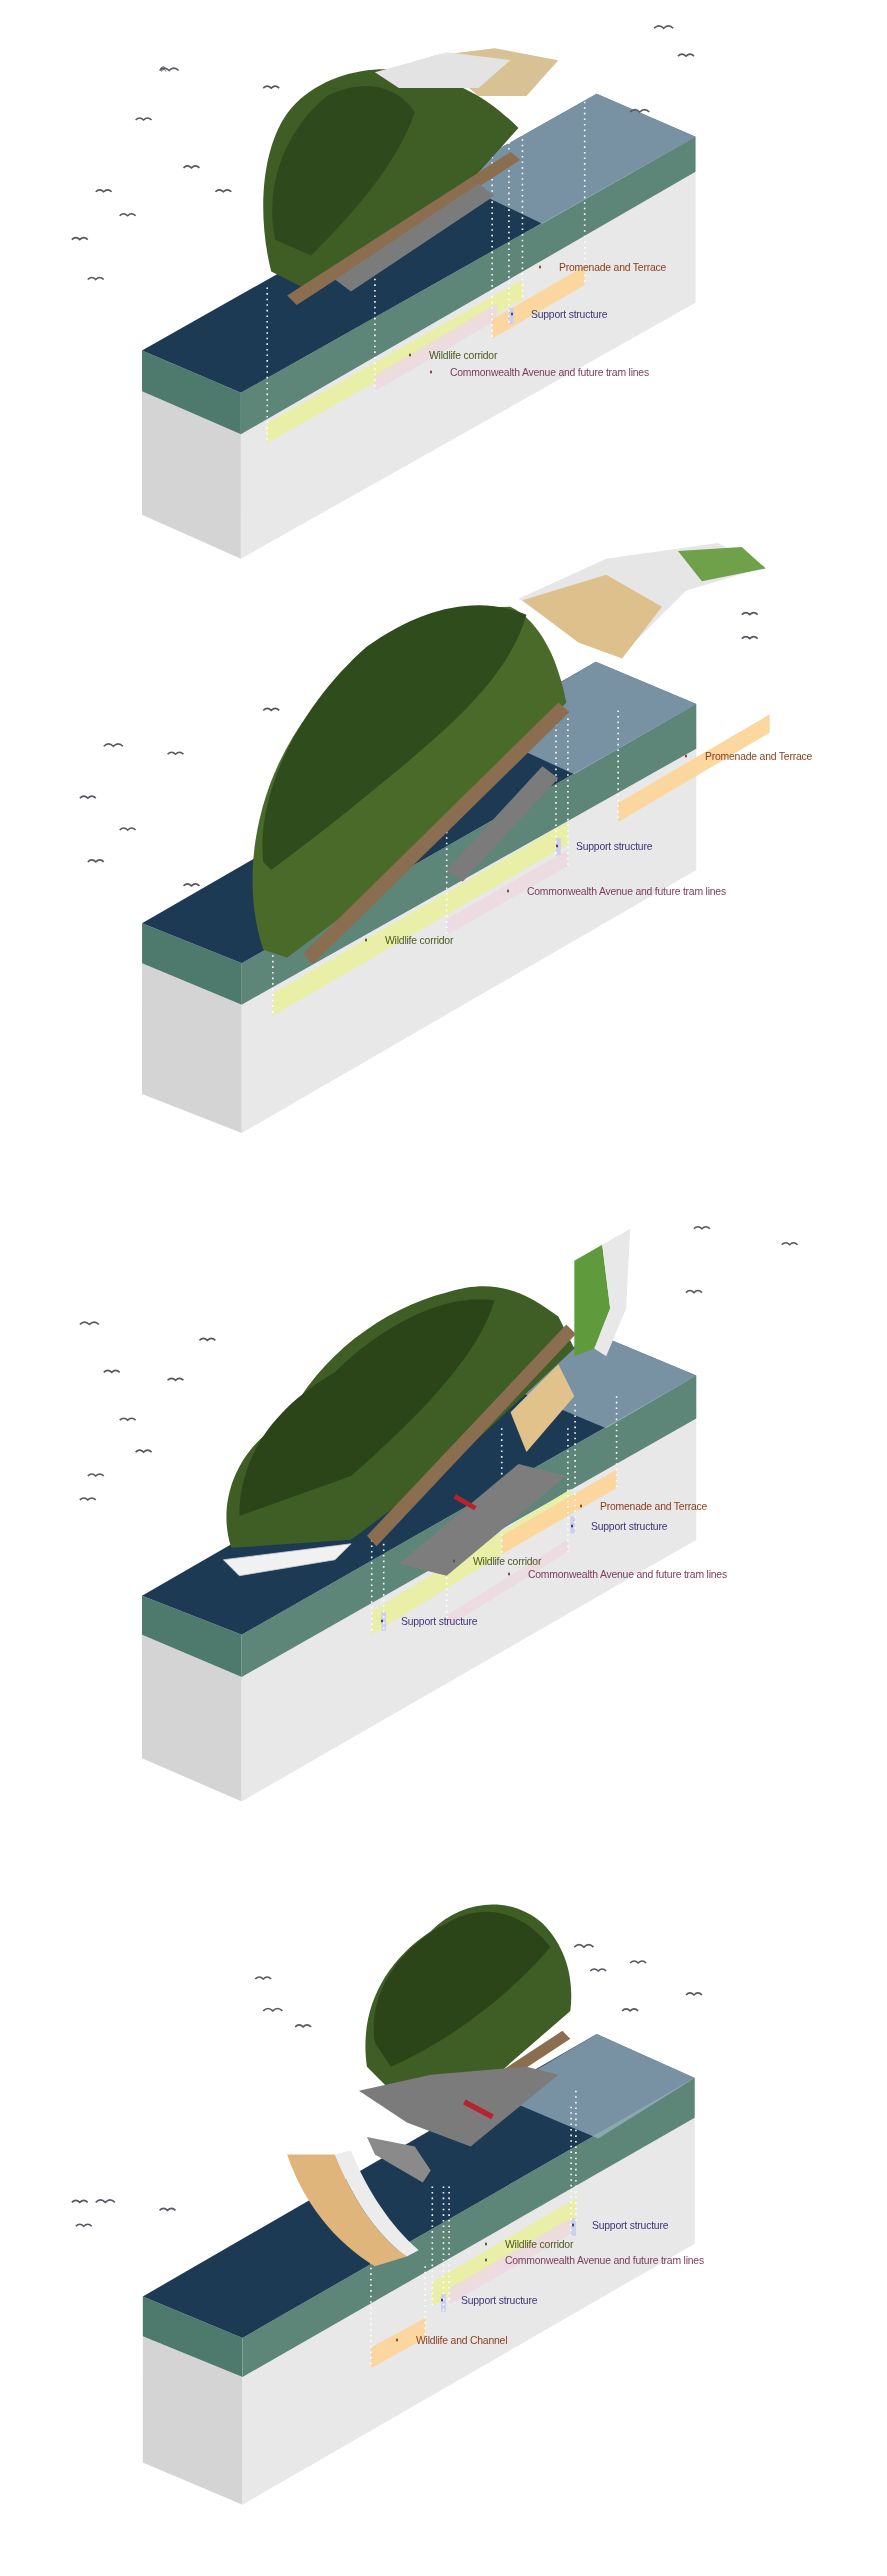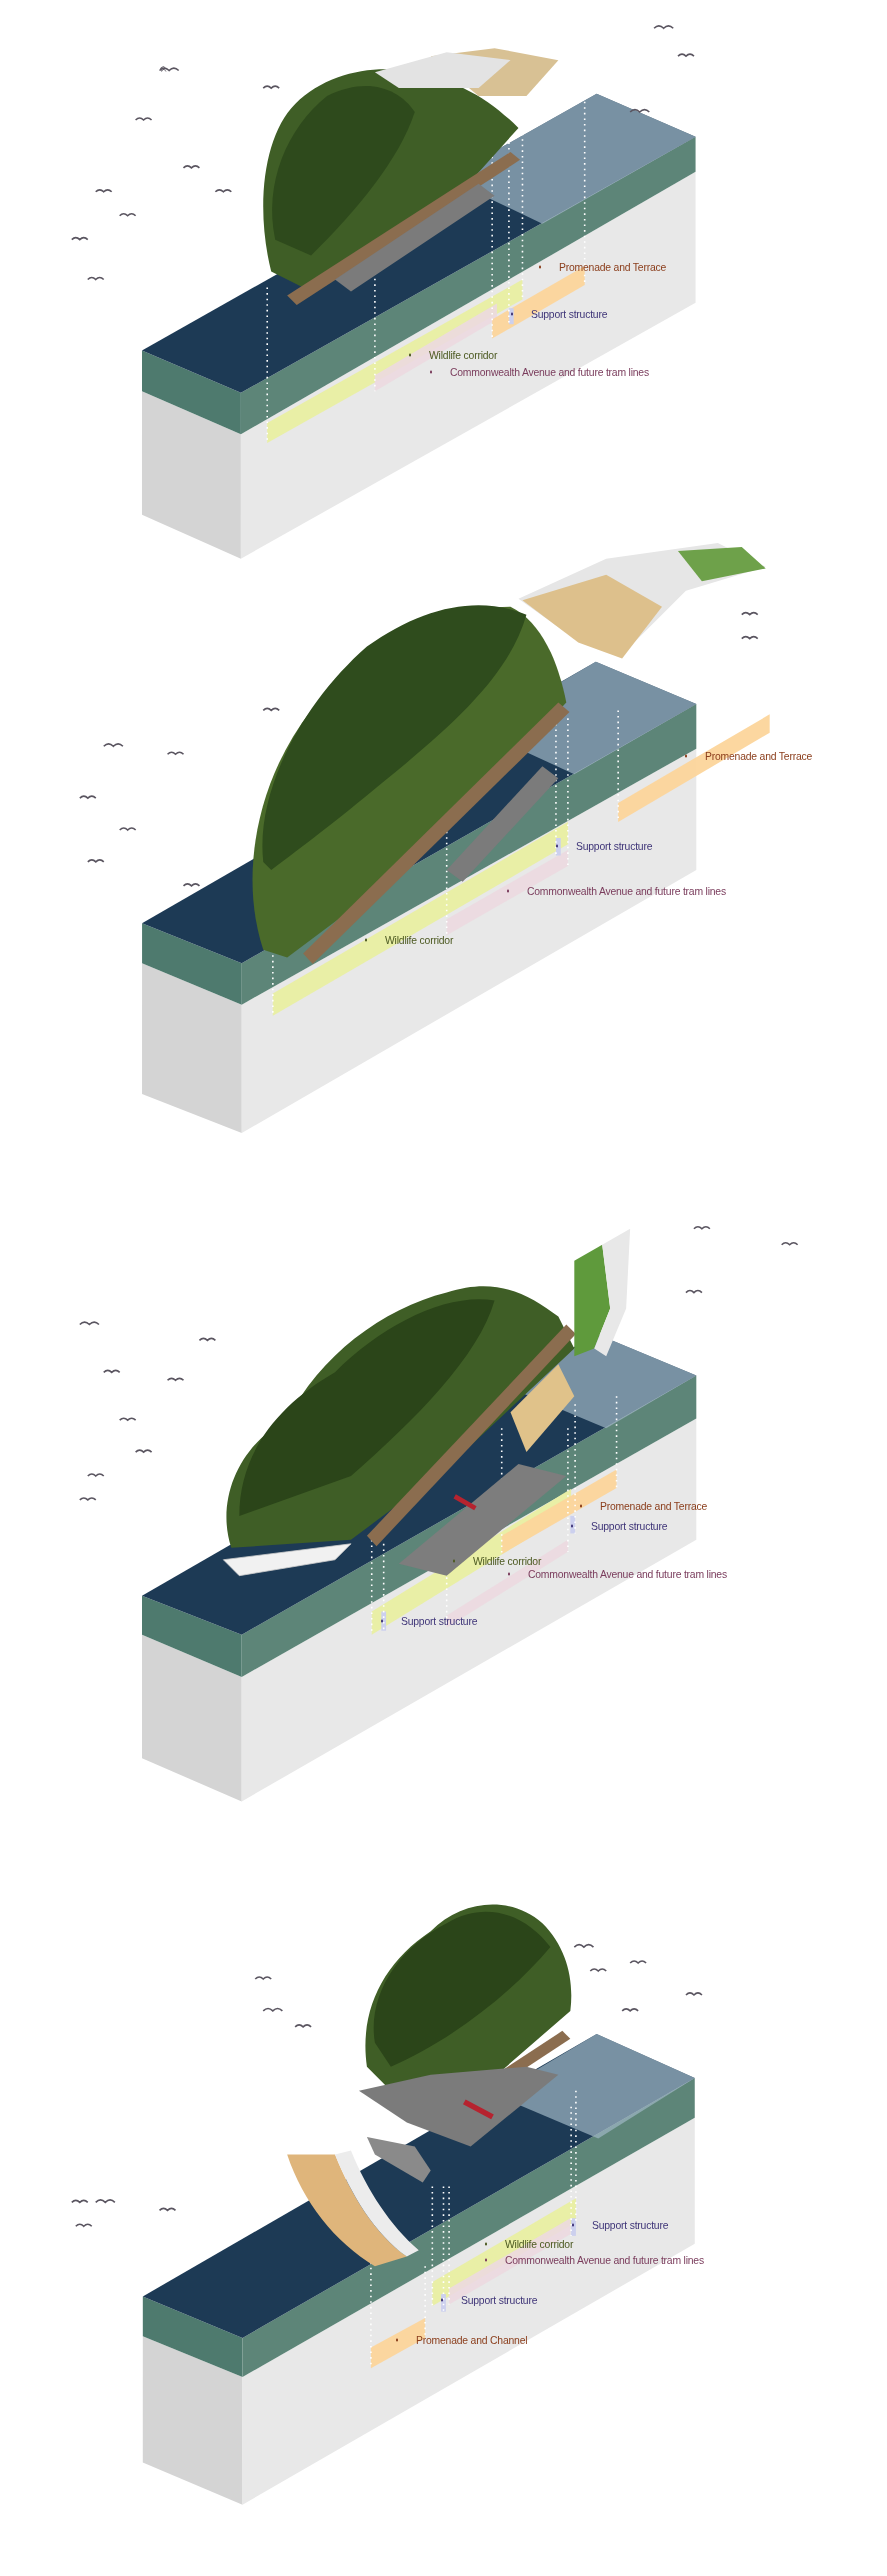--- a/index.html
+++ b/index.html
@@ -218,15 +218,15 @@
   <div class="label lbl" style="left: 580px; top: 1507px; color: rgb(139, 62, 28);"><span class="dot" style="background: rgb(139, 62, 28);"></span><span>Promenade and Terrace</span></div>
   <div class="label lbl" style="left: 571px; top: 1527px; color: rgb(63, 53, 120);"><span class="dot" style="background: rgb(63, 53, 120);"></span><span>Support structure</span></div>
   <div class="label lbl" style="left: 453px; top: 1562px; color: rgb(77, 90, 34);"><span class="dot" style="background: rgb(77, 90, 34);"></span><span>Wildlife corridor</span></div>
   <div class="label lbl" style="left: 508px; top: 1575px; color: rgb(122, 60, 92);"><span class="dot" style="background: rgb(122, 60, 92);"></span><span>Commonwealth Avenue and future tram lines</span></div>
   <div class="label lbl" style="left: 381px; top: 1622px; color: rgb(63, 53, 120);"><span class="dot" style="background: rgb(63, 53, 120);"></span><span>Support structure</span></div>
 
   <div class="label lbl" style="left: 572px; top: 2226px; color: rgb(63, 53, 120);"><span class="dot" style="background: rgb(63, 53, 120);"></span><span>Support structure</span></div>
   <div class="label lbl" style="left: 485px; top: 2245px; color: rgb(77, 90, 34);"><span class="dot" style="background: rgb(77, 90, 34);"></span><span>Wildlife corridor</span></div>
   <div class="label lbl" style="left: 485px; top: 2261px; color: rgb(122, 60, 92);"><span class="dot" style="background: rgb(122, 60, 92);"></span><span>Commonwealth Avenue and future tram lines</span></div>
   <div class="label lbl" style="left: 441px; top: 2301px; color: rgb(63, 53, 120);"><span class="dot" style="background: rgb(63, 53, 120);"></span><span>Support structure</span></div>
-  <div class="label lbl" style="left: 396px; top: 2341px; color: rgb(139, 62, 28);"><span class="dot" style="background: rgb(139, 62, 28);"></span><span>Promenade and Channel</span></div>
+  <div class="label lbl" style="left: 396px; top: 2341px; color: rgb(139, 62, 28);"><span class="dot" style="background: rgb(139, 62, 28);"></span><span>Wildlife and Channel</span></div>
 </div>
 
 
 </body></html>

